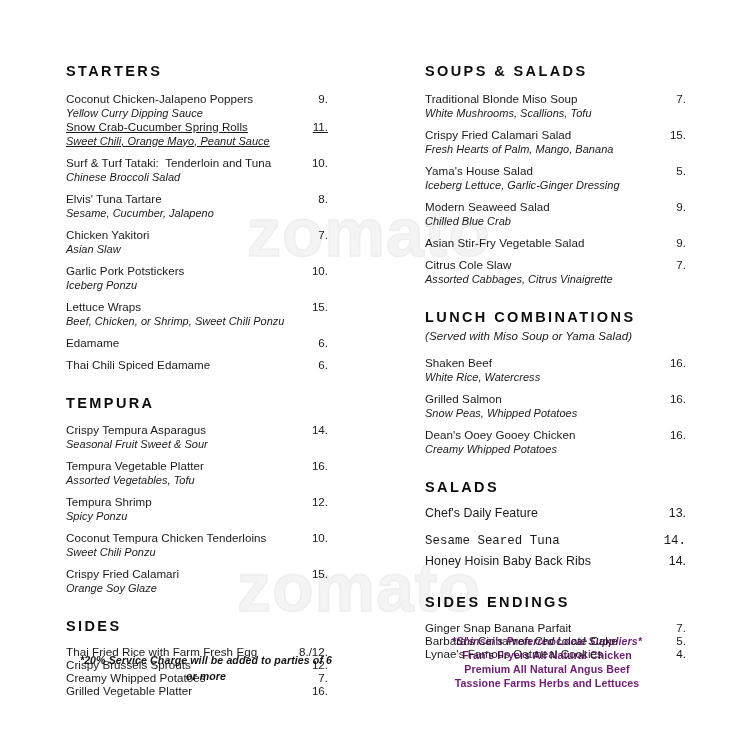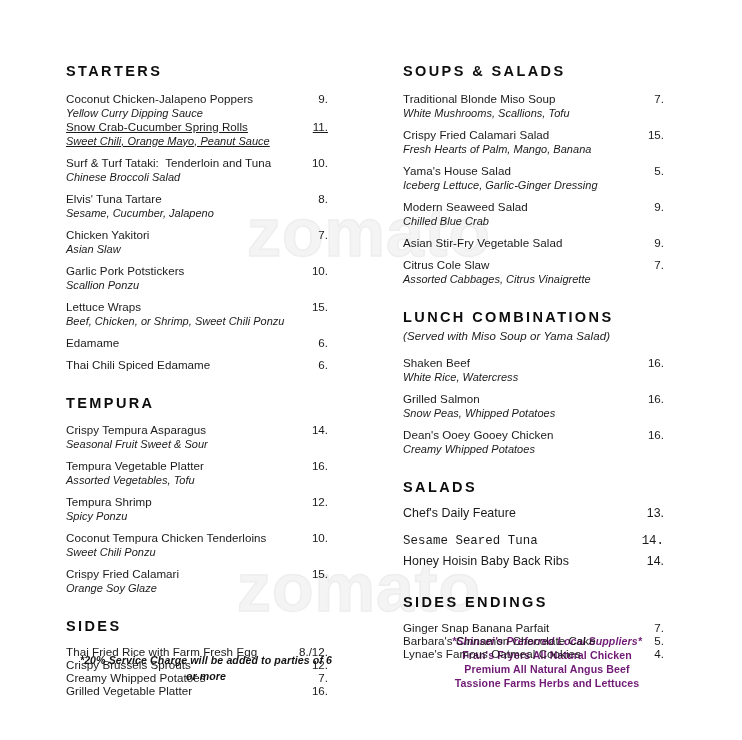--- a/index.html
+++ b/index.html
@@ -34,21 +34,21 @@
   .wm-1 { left: 247px; top: 193px; }
   .wm-2 { left: 237px; top: 548px; }
 
   
   .page { position: relative; z-index: 1; }
   .col {
     position: absolute;
     top: 0;
   }
   .col-left  { left: 66px;  width: 262px; }
-  .col-right { left: 403px; width: 261px; }
+  .col-right { left: 425px; width: 261px; }
 
   
   .section-head {
     font-size: 14.5px;
     font-weight: bold;
     letter-spacing: 2.4px;
     color: #0d0d0d;
     line-height: 1;
   }
   .section-sub {
@@ -183,21 +183,21 @@
               <div class="item-name">Chicken Yakitori</div>
               <div class="item-price">7.</div>
             </div>
             <div class="item-desc">Asian Slaw</div>
           </div>
           <div class="item" style="margin-top: 8px;">
             <div class="item-row">
               <div class="item-name">Garlic Pork Potstickers</div>
               <div class="item-price">10.</div>
             </div>
-            <div class="item-desc">Scallion Ponzu</div>
+            <div class="item-desc">Iceberg Ponzu</div>
           </div>
           <div class="item" style="margin-top: 8px;">
             <div class="item-row">
               <div class="item-name">Lettuce Wraps</div>
               <div class="item-price">15.</div>
             </div>
             <div class="item-desc">Beef, Chicken, or Shrimp, Sweet Chili Ponzu</div>
           </div>
           <div class="item" style="margin-top: 8px;">
             <div class="item-row">

